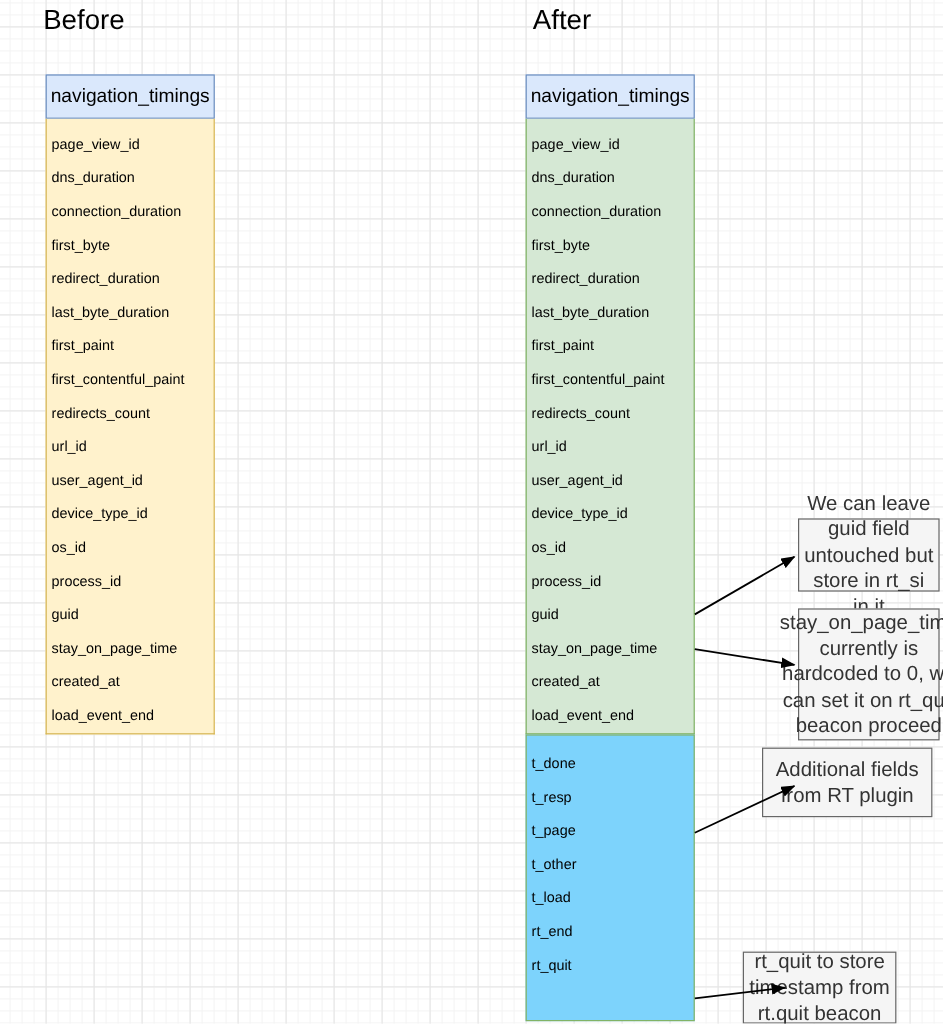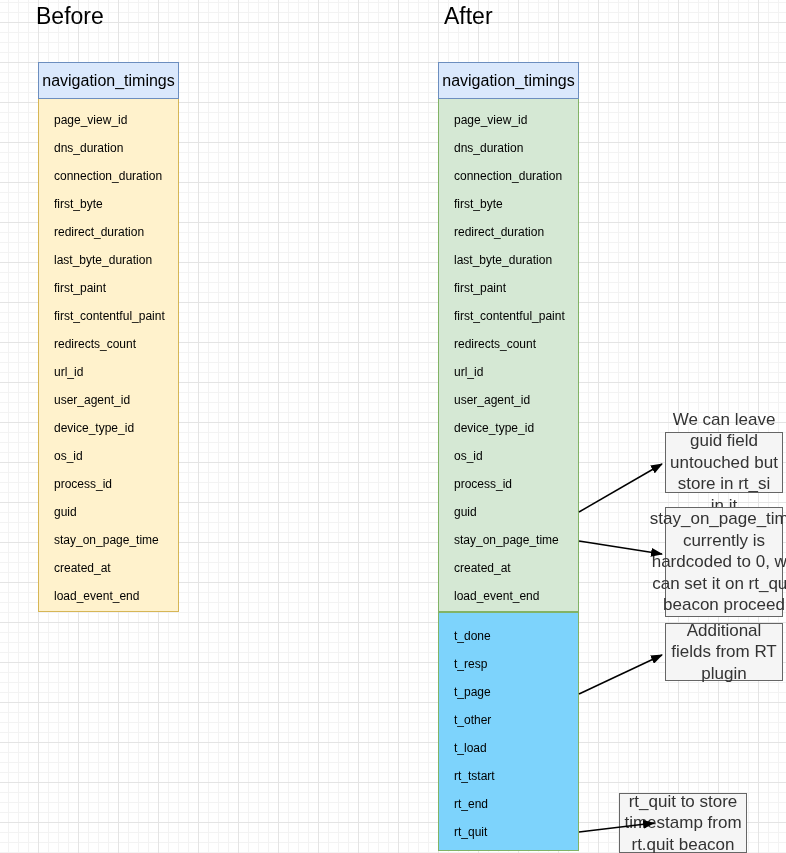--- a/index.html
+++ b/index.html
@@ -22,21 +22,21 @@
     display:flex;align-items:center;justify-content:center;
     font-size:16px;color:#000;
   }
   .tbl-body{
     border-style:solid;border-width:0 1px 1px 1px;
     padding-top:7px;
   }
   .tbl-body.yellow{background:#fff2cc;border-color:#d6b656;}
   .tbl-body.green{background:#d5e8d4;border-color:#82b366;}
   .tbl-body.green2{background:#7dd3fc;border:1px solid #82b366;padding-top:9px;}
-  .row{height:28px;display:flex;align-items:center;padding-left:15px;font-size:12px;}
+  .row{height:28px;display:flex;align-items:center;padding-left:4px;font-size:12px;}
   .note{
     background:#f5f5f5;border:1px solid #666666;color:#333;
     display:flex;align-items:center;justify-content:center;text-align:center;
     font-size:17px;line-height:1.26;padding:2px 3px;
   }
   svg.arrows{position:absolute;left:0;top:0;pointer-events:none;}
 </style>
 </head>
 <body>
 
@@ -85,28 +85,27 @@
   <div class="row">stay_on_page_time</div>
   <div class="row">created_at</div>
   <div class="row">load_event_end</div>
 </div>
 <div class="abs tbl-body green2" style="left:438px;top:612px;width:141px;height:239px;">
   <div class="row">t_done</div>
   <div class="row">t_resp</div>
   <div class="row">t_page</div>
   <div class="row">t_other</div>
   <div class="row">t_load</div>
-  <div class="row">rt_tstart</div>
   <div class="row">rt_end</div>
   <div class="row">rt_quit</div>
 </div>
 
 <div class="abs note" style="left:665px;top:432px;width:118px;height:61px;">We can leave guid field untouched but store in rt_si in it</div>
 <div class="abs note" style="left:665px;top:507px;width:118px;height:110px;">stay_on_page_time currently is hardcoded to 0, we can set it on rt_quit beacon proceed</div>
-<div class="abs note" style="left:665px;top:623px;width:118px;height:58px;">Additional fields from RT plugin</div>
+<div class="abs note" style="left:635px;top:623px;width:142px;height:58px;">Additional fields from RT plugin</div>
 <div class="abs note" style="left:619px;top:793px;width:128px;height:60px;">rt_quit to store timestamp from rt.quit beacon</div>
 
 <svg class="arrows" width="786" height="853" viewBox="0 0 786 853">
   <defs>
     <marker id="ah" markerWidth="12" markerHeight="9" refX="11" refY="4.5" orient="auto" markerUnits="userSpaceOnUse">
       <path d="M0,0 L12,4.5 L0,9 z" fill="#000"></path>
     </marker>
   </defs>
   <line x1="579" y1="512" x2="662" y2="464" stroke="#000" stroke-width="1.5" marker-end="url(#ah)"></line>
   <line x1="579" y1="541" x2="662" y2="554" stroke="#000" stroke-width="1.5" marker-end="url(#ah)"></line>

